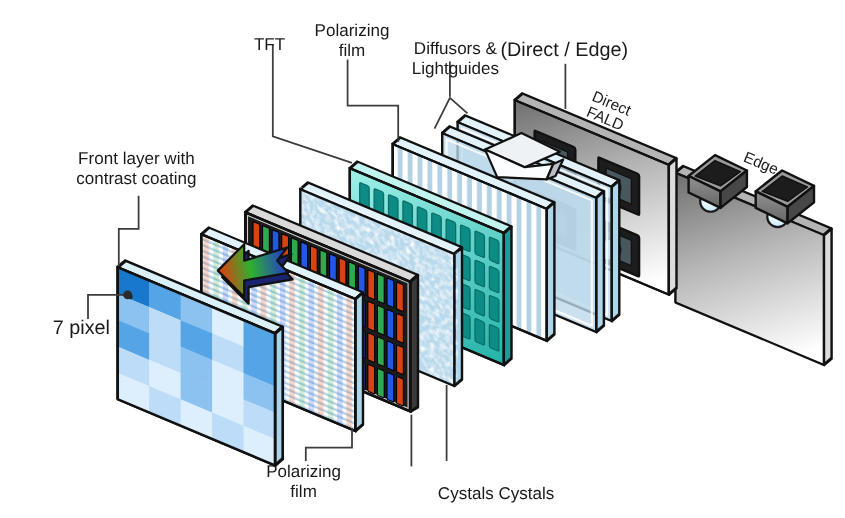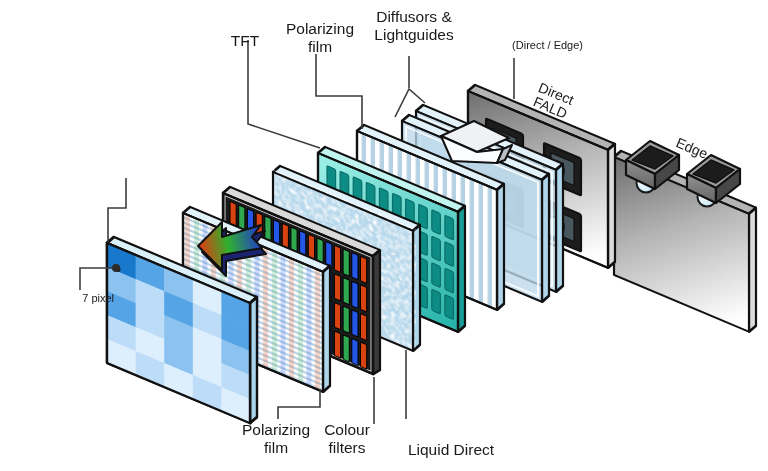--- a/index.html
+++ b/index.html
@@ -1,21 +1,21 @@
 <!DOCTYPE html>
 <html><head>
 <meta charset="utf-8">
 <style>
   html,body{margin:0;padding:0;background:#ffffff;}
   .stage{position:relative;width:768px;height:471px;background:#ffffff;overflow:hidden;
          font-family:"Liberation Sans",sans-serif;color:#1a1a1a;}
   .stage svg{position:absolute;left:0;top:0;}
   .lbl{position:absolute;font-size:15.5px;line-height:18px;text-align:center;
        white-space:pre-line;color:#1a1a1a;}
-  .sub{font-size:11px;line-height:15px;text-align:right;}
+  .sub{font-size:18px;line-height:15px;}
   .rot{transform:rotate(22.8deg);transform-origin:center center;}
 </style>
 </head>
 <body>
 
 <div class="stage">
 <svg viewBox="0 0 768 471" width="768" height="471">
   <defs>
     <pattern id="hstripe" width="6" height="5.2" patternUnits="userSpaceOnUse">
       <rect width="6" height="5.2" fill="#ffffff"></rect>
@@ -334,33 +334,33 @@
     <path d="M409,56 V88"></path>
     <path d="M395,117 L409,89 L425,103"></path>
     <path d="M514,58 V99"></path>
     <path d="M278,419 V407 H320 V389"></path>
     <path d="M374,424 V377"></path>
     <path d="M406,419 V350"></path>
     <circle cx="116" cy="268" r="4" fill="#2b2b2b" stroke="none"></circle>
   </g>
 </svg>
 
+<div class="lbl" style="left:44px;top:136px;width:160px">Front layer with
+contrast coating</div>
 <div class="lbl sub" style="left:34px;top:291px;width:80px">7 pixel</div>
 <div class="lbl" style="left:215px;top:32px;width:60px">TFT</div>
 <div class="lbl" style="left:278px;top:20px;width:84px">Polarizing
 film</div>
-<div class="lbl" style="left:354px;top:8px;width:120px">Diffusors &amp;
+<div class="lbl" style="left:354px;top:36px;width:120px">Diffusors &amp;
 Lightguides</div>
 <div class="lbl" style="left:443px;top:20px;width:140px">
   <div class="sub">(Direct / Edge)</div>
 </div>
 <div class="lbl rot" style="left:517px;top:86px;width:72px;font-size:14px;line-height:15px">Direct
 FALD</div>
 <div class="lbl rot" style="left:668px;top:139px;width:48px;font-size:14px">Edge</div>
 <div class="lbl" style="left:234px;top:421px;width:84px">Polarizing
 film</div>
-<div class="lbl" style="left:305px;top:421px;width:84px">Colour
-filters</div>
 <div class="lbl" style="left:381px;top:423px;width:140px">
-  <div>Liquid Direct</div>
+  <div>Cystals Cystals</div>
   
 </div>
 </div>
 
 </body></html>

